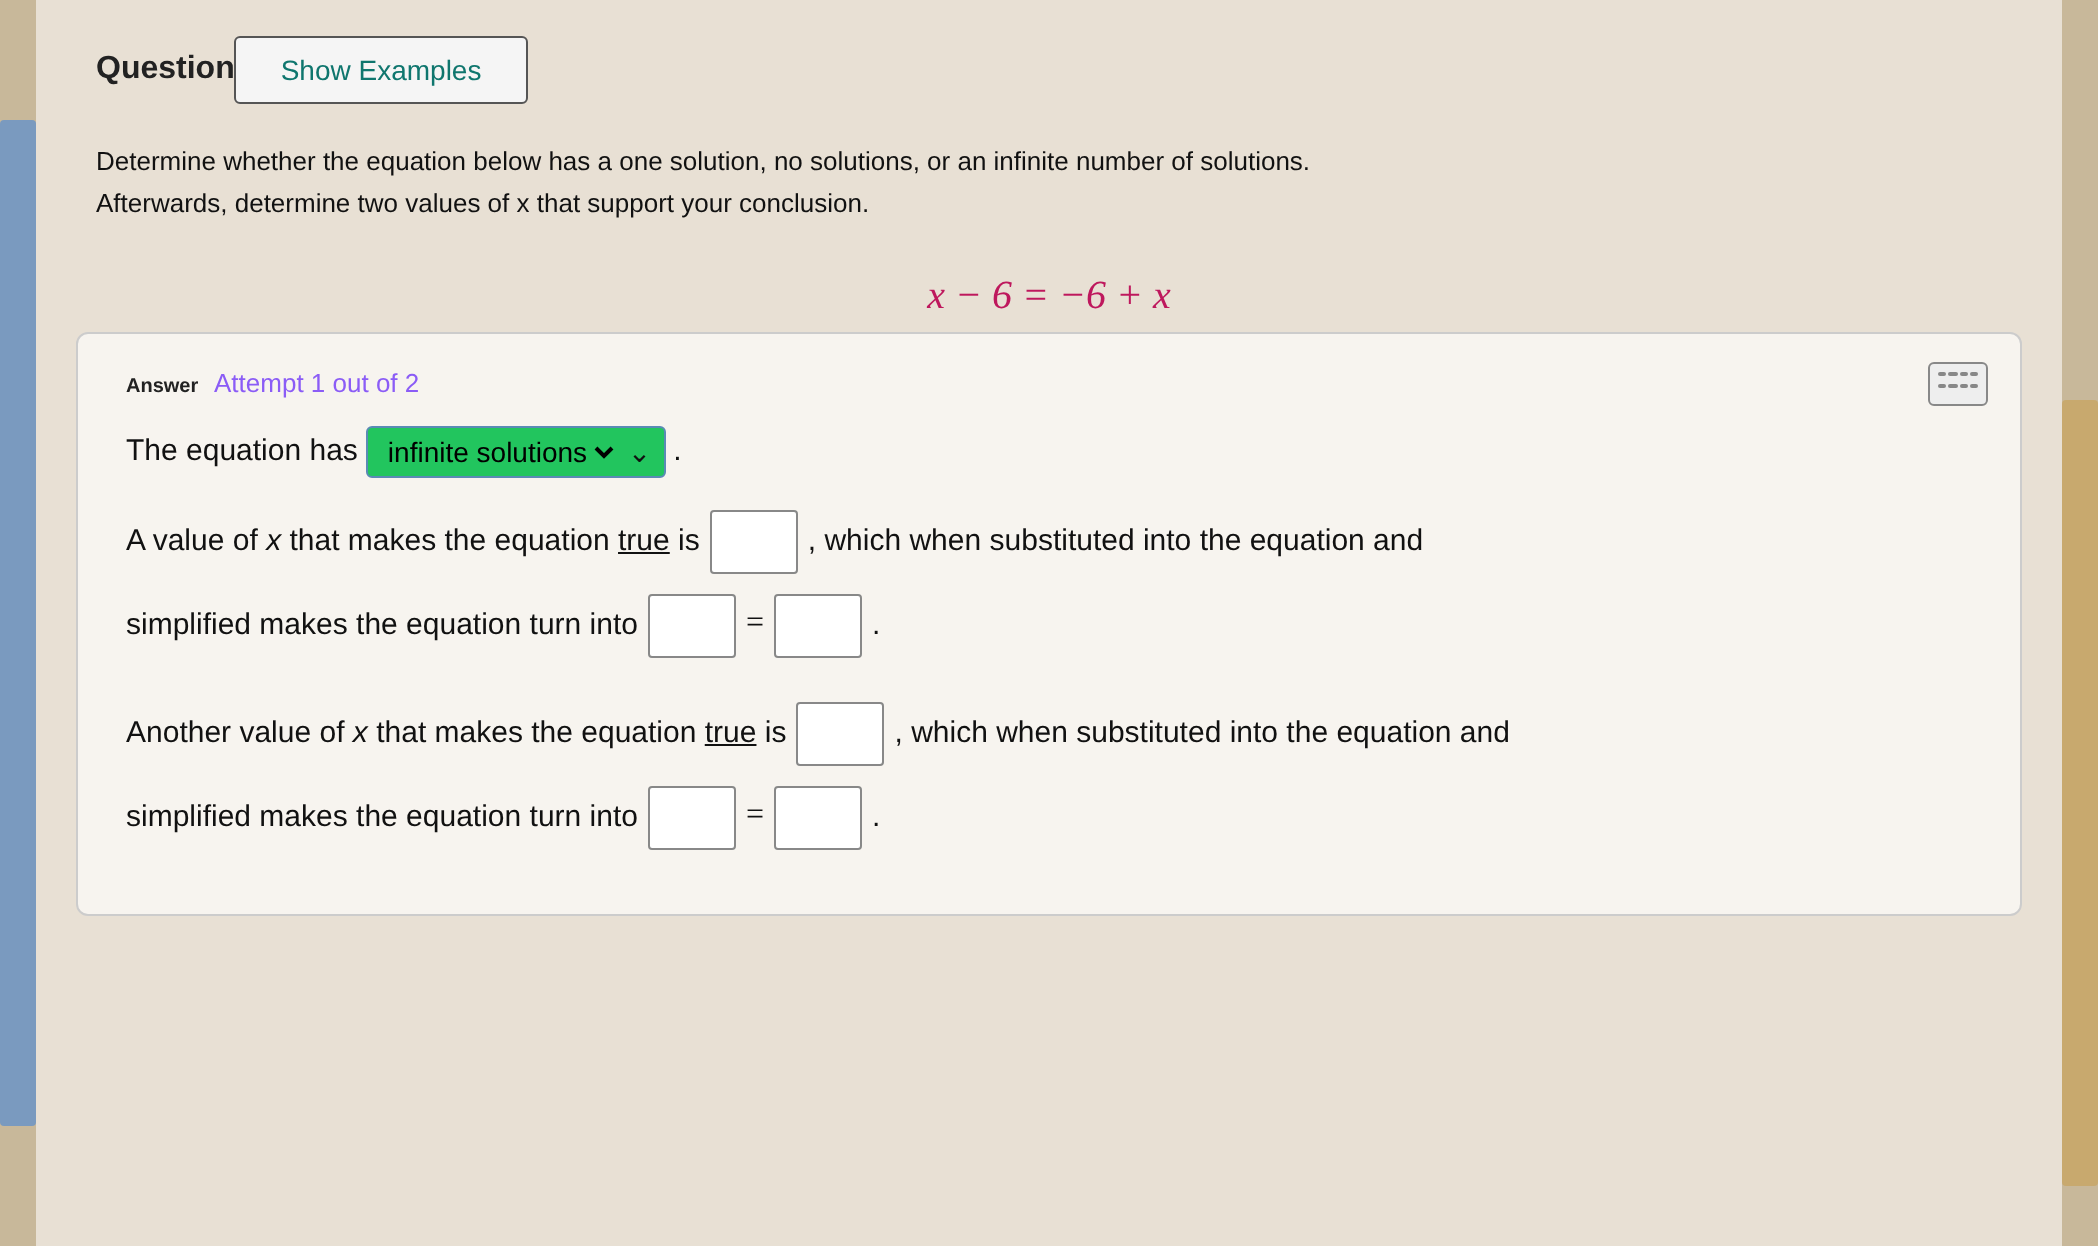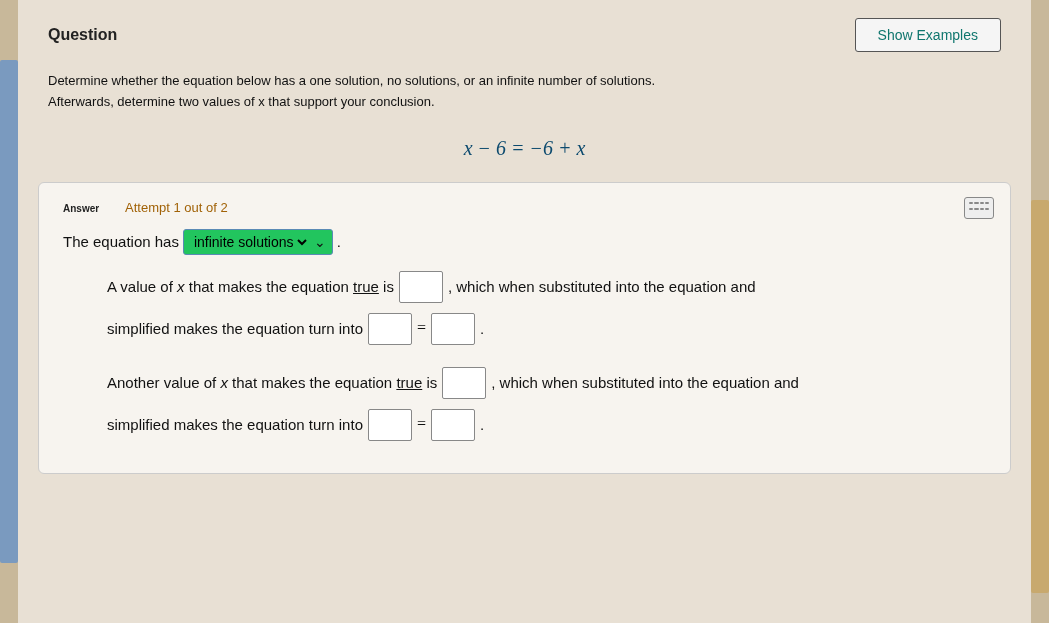--- a/index.html
+++ b/index.html
@@ -24,21 +24,20 @@
     .main-container {
       flex: 1;
       background: #e8e0d4;
       padding: 0;
       display: flex;
       flex-direction: column;
     }
 
     .header-bar {
       display: flex;
-      justify-content: space-between;
       align-items: center;
       padding: 18px 30px 10px 30px;
     }
 
     .question-label {
       font-family: Arial, sans-serif;
       font-weight: bold;
       font-size: 16px;
       color: #222;
     }
@@ -59,22 +58,22 @@
       font-family: Arial, sans-serif;
       font-size: 13px;
       color: #111;
       line-height: 1.65;
     }
 
     .equation-display {
       text-align: center;
       font-size: 20px;
       font-style: italic;
-      color: #0c4a6e;
-      margin: 18px 0 22px 0;
+      color: #be185d;
+      margin: 18px 0 6px 0;
       font-family: 'Times New Roman', serif;
     }
 
     .answer-box {
       background: #f7f4ef;
       border: 1px solid #ccc;
       border-radius: 6px;
       margin: 0 20px 10px 20px;
       padding: 16px 24px 22px 24px;
       position: relative;
@@ -87,22 +86,22 @@
       margin-bottom: 14px;
     }
 
     .answer-header strong {
       font-weight: bold;
       font-size: 10px;
     }
 
     .attempt-label {
       font-size: 13px;
-      color: #a16207;
-      margin-left: 22px;
+      color: #8b5cf6;
+      margin-left: 4px;
     }
 
     .keyboard-icon {
       position: absolute;
       top: 14px;
       right: 16px;
       width: 30px;
       height: 22px;
       border: 1.5px solid #888;
       border-radius: 3px;
@@ -164,21 +163,20 @@
     .value-line {
       font-family: Arial, sans-serif;
       font-size: 15px;
       color: #111;
       margin-bottom: 10px;
       display: flex;
       align-items: center;
       flex-wrap: wrap;
       gap: 5px;
       line-height: 1.8;
-      margin-left: 44px;
     }
 
     .input-box {
       width: 44px;
       height: 32px;
       border: 1.5px solid #888;
       border-radius: 2px;
       background: white;
       display: inline-block;
       vertical-align: middle;

